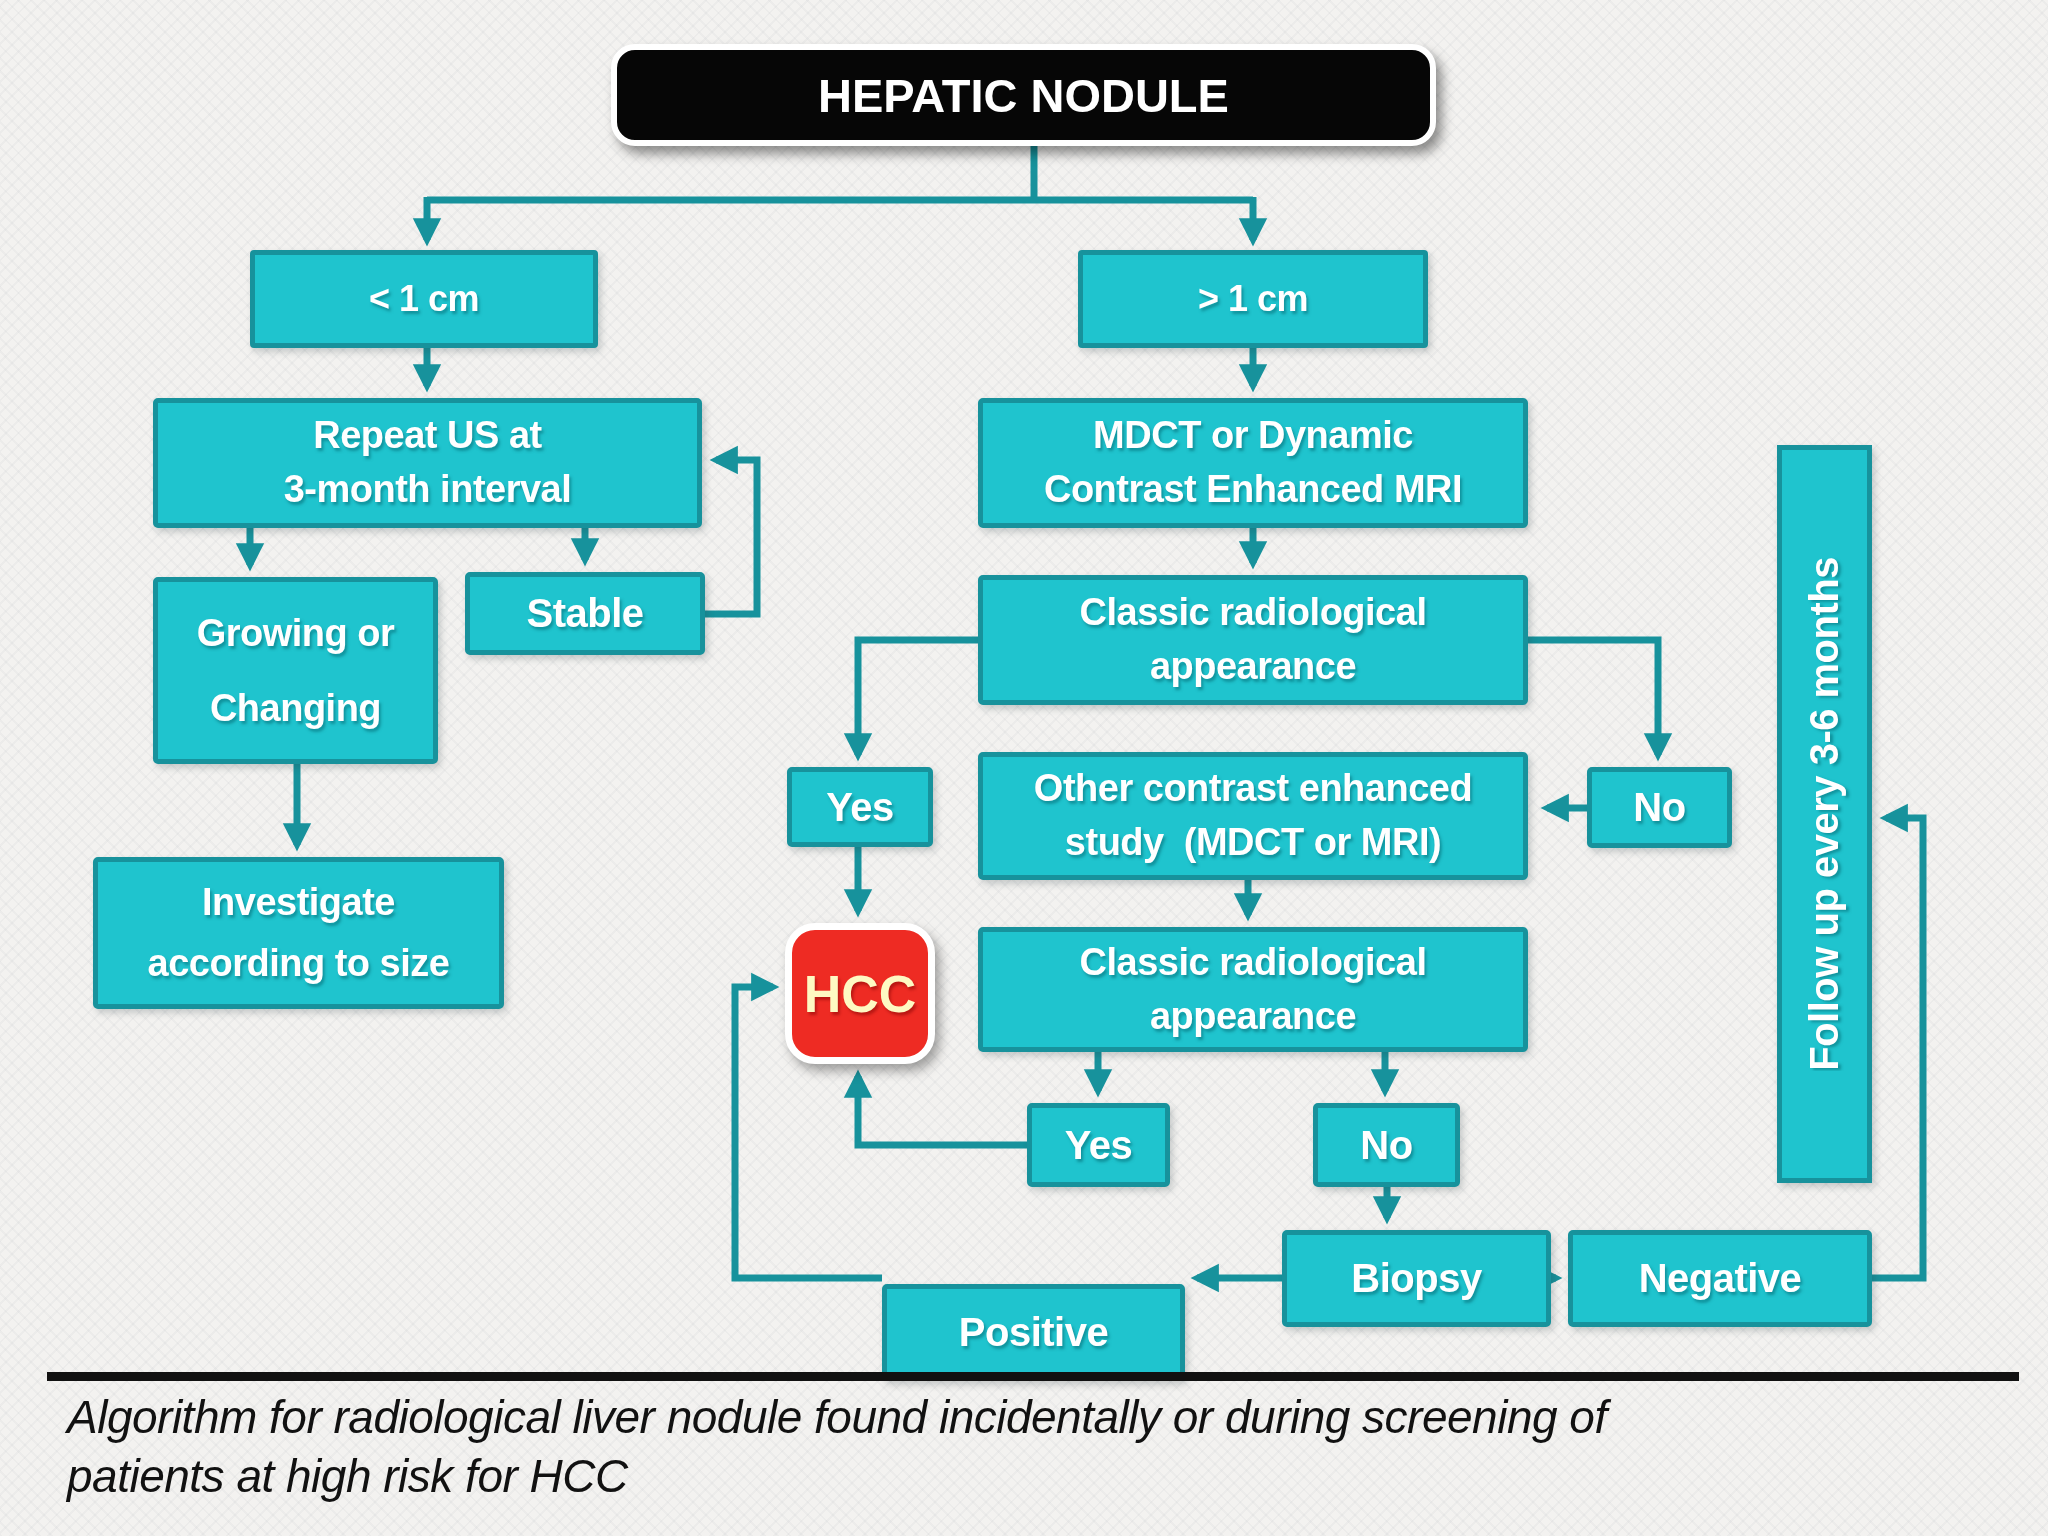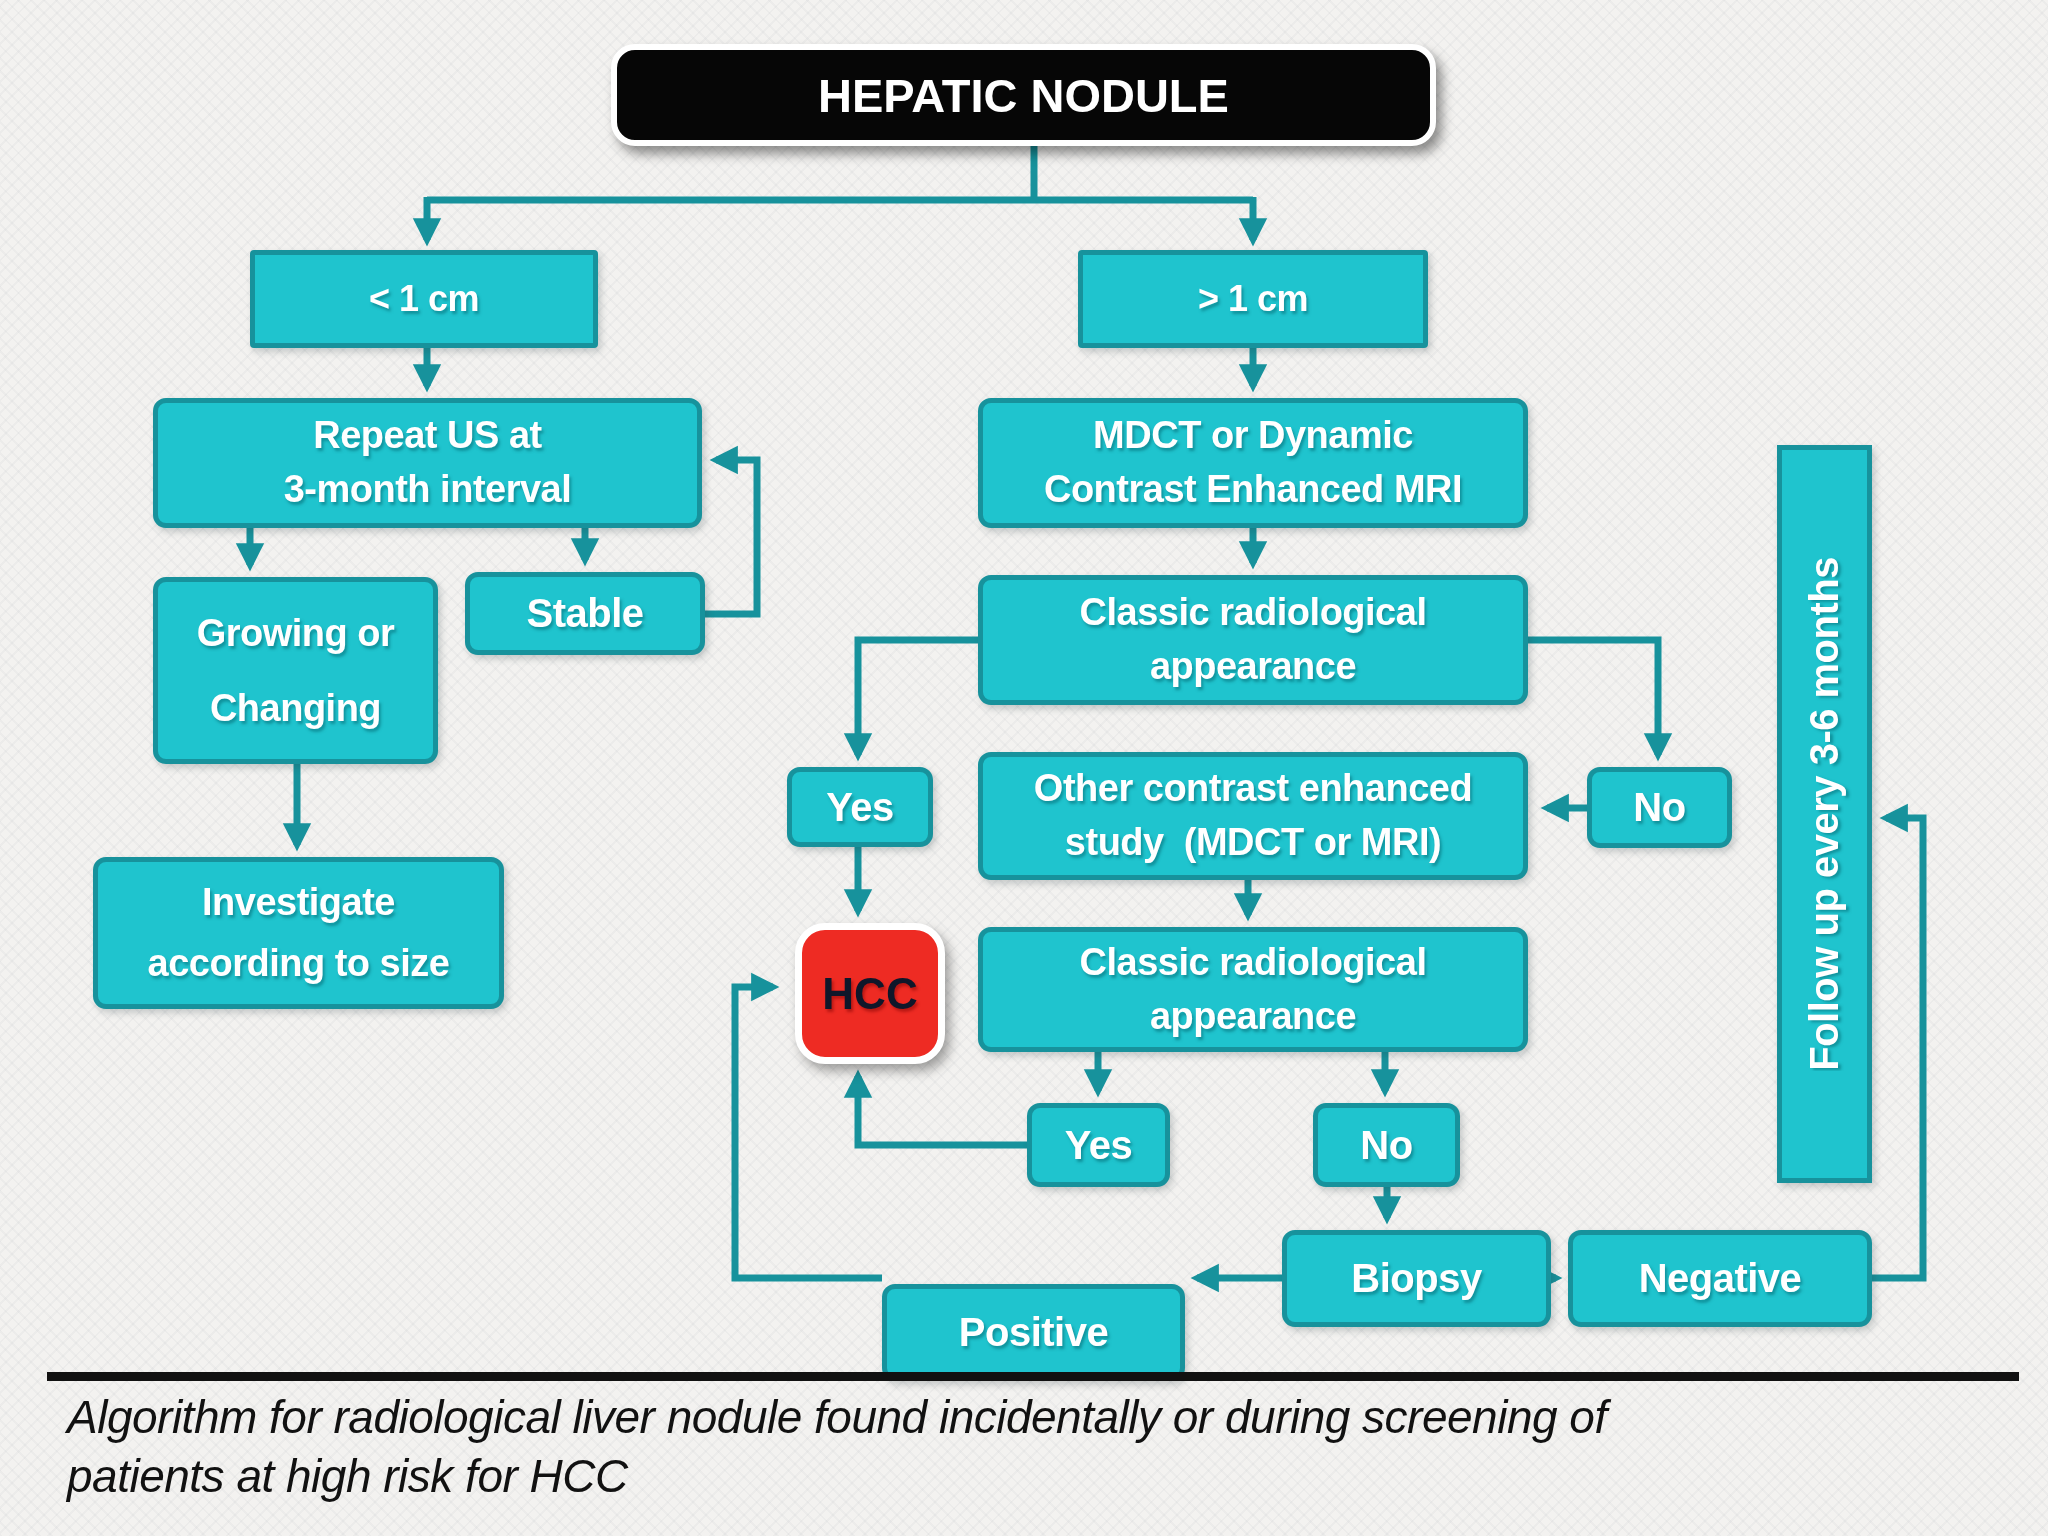--- a/index.html
+++ b/index.html
@@ -28,40 +28,39 @@
     display:flex;flex-direction:column;align-items:center;justify-content:center;
     background:var(--teal);
     border:5px solid var(--teal-dark);
     color:#fff;font-weight:bold;text-align:center;
     letter-spacing:-0.5px;
     text-shadow:2px 3px 3px rgba(0,95,105,.5);
     box-shadow:3px 4px 7px rgba(40,60,65,.22);
   }
   .node .ln{display:block;white-space:pre;}
   .rounded{border-radius:4px;font-size:36px;justify-content:center;}
-  .sq{border-radius:13px;text-align:center;}
+  .sq{border-radius:5px;text-align:center;}
   .f38{font-size:38px;line-height:1.42;}
   .f40{font-size:40px;}
   .spread{line-height:1.95;}
   .mid{line-height:1.6;}
   .title-node{
     position:absolute;z-index:3;
     display:flex;align-items:center;justify-content:center;
     background:#060606;border:6px solid #ffffff;border-radius:24px;
     color:#fff;font-size:47px;font-weight:bold;letter-spacing:0;
     box-shadow:6px 8px 12px rgba(0,0,0,.42);
   }
   .hcc-node{
     position:absolute;z-index:3;
     display:flex;align-items:center;justify-content:center;
     background:var(--red);border:7px solid #ffffff;border-radius:30px;
-    color:#0f172a;font-size:44px;font-weight:bold;
+    color:#fef9c3;font-size:52px;font-weight:bold;
     text-shadow:2px 3px 3px rgba(120,0,0,.45);
     box-shadow:5px 7px 12px rgba(0,0,0,.35);
-    margin-left:10px;
   }
   .followup-node{
     position:absolute;z-index:2;
     display:flex;align-items:center;justify-content:center;
     background:var(--teal);border:5px solid var(--teal-dark);
     box-shadow:3px 4px 7px rgba(40,60,65,.22);
   }
   .followup-node span{
     writing-mode:vertical-rl;transform:rotate(180deg);
     color:#fff;font-weight:bold;font-size:40px;letter-spacing:-0.5px;

